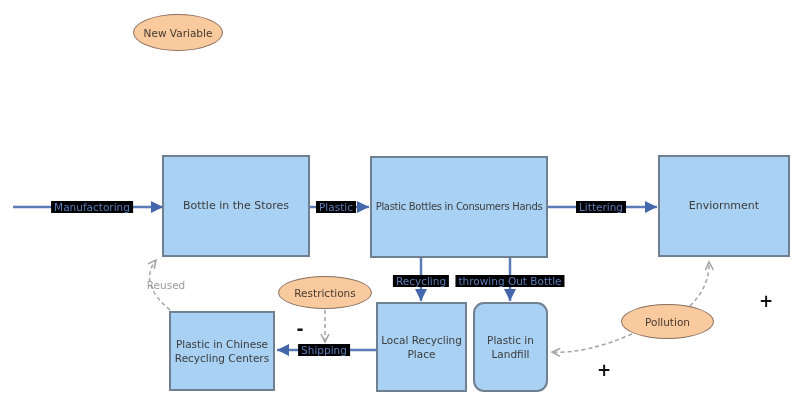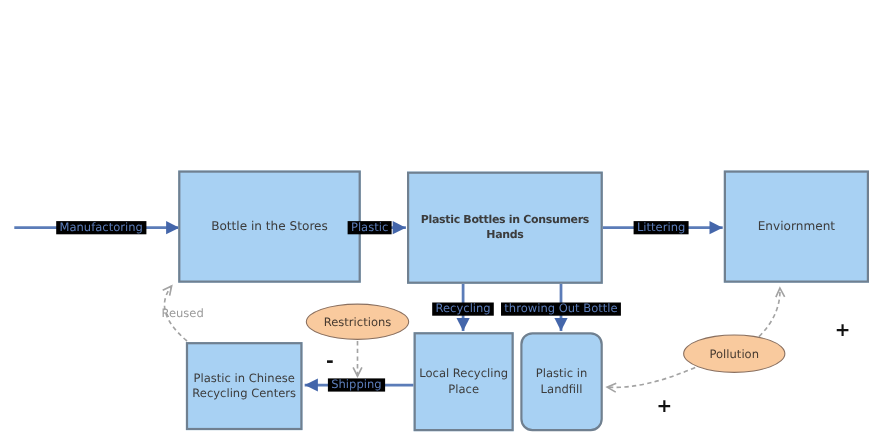--- a/index.html
+++ b/index.html
@@ -8,21 +8,21 @@
     font-family:"DejaVu Sans",sans-serif;overflow:hidden;
   }
   #connectors{position:absolute;left:0;top:0;width:800px;height:406px;}
   .stock{
     position:absolute;box-sizing:border-box;
     background:#A8D1F3;border:2px solid #708090;
     display:flex;align-items:center;justify-content:center;text-align:center;
     color:#3C3C3C;font-size:11px;line-height:1.35;white-space:pre-line;
   }
   .stock.small{font-size:10.5px;}
-  .stock.condensed{font-size:10px;letter-spacing:-0.3px;font-weight:bold;}
+  .stock.condensed{font-size:10px;letter-spacing:-0.3px;}
   .variable{
     position:absolute;box-sizing:border-box;
     background:#F9CA9E;border:1.5px solid #8A7060;border-radius:50%;
     display:flex;align-items:center;justify-content:center;text-align:center;
     color:#463A30;font-size:10.5px;
   }
   .flow-label{
     position:absolute;transform:translate(-50%,-50%);
     background:#000000;padding:0 3px;white-space:nowrap;
     color:#5B7CB8;font-size:10.5px;
@@ -57,30 +57,31 @@
     <path d="M421,258 L421,301" stroke="#5B7CB8" stroke-width="2.5" fill="none" marker-end="url(#mh-blue)"></path>
     <path d="M510,258 L510,301" stroke="#5B7CB8" stroke-width="2.5" fill="none" marker-end="url(#mh-blue)"></path>
     <path d="M376,350 L277,350" stroke="#5B7CB8" stroke-width="2.5" fill="none" marker-end="url(#mh-blue)"></path>
 
     <path d="M170,310 Q138,283 156,260" stroke="#A3A3A3" stroke-width="1.5" fill="none" stroke-dasharray="4 3" marker-end="url(#mh-gray)"></path>
     <path d="M325,310 L325,342" stroke="#A3A3A3" stroke-width="1.5" fill="none" stroke-dasharray="4 3" marker-end="url(#mh-gray)"></path>
     <path d="M632,334 Q586,354 552,352" stroke="#A3A3A3" stroke-width="1.5" fill="none" stroke-dasharray="4 3" marker-end="url(#mh-gray)"></path>
     <path d="M690,306 Q710,286 709,262" stroke="#A3A3A3" stroke-width="1.5" fill="none" stroke-dasharray="4 3" marker-end="url(#mh-gray)"></path>
   </svg>
 
-  <div class="stock" style="left:162px;top:155px;width:166px;height:102px;">Bottle in the Stores</div>
+  <div class="stock" style="left:162px;top:155px;width:148px;height:102px;">Bottle in the Stores</div>
   <div class="stock condensed" style="left:370px;top:156px;width:178px;height:102px;">Plastic Bottles in Consumers Hands</div>
   <div class="stock" style="left:658px;top:155px;width:132px;height:102px;">Enviornment</div>
   <div class="stock small" style="left:169px;top:311px;width:106px;height:80px;">Plastic in Chinese
 Recycling Centers</div>
   <div class="stock small" style="left:376px;top:302px;width:91px;height:90px;">Local Recycling
 Place</div>
   <div class="stock small" style="left:473px;top:302px;width:75px;height:90px;border-radius:11px;">Plastic in
 Landfill</div>
 
+  <div class="variable" style="left:133px;top:14px;width:90px;height:37px;">New Variable</div>
   <div class="variable" style="left:278px;top:276px;width:94px;height:33px;">Restrictions</div>
   <div class="variable" style="left:621px;top:304px;width:93px;height:35px;">Pollution</div>
 
   <span class="flow-label" style="left:92px;top:207px;">Manufactoring</span>
   <span class="flow-label" style="left:336px;top:207px;">Plastic</span>
   <span class="flow-label" style="left:601px;top:207px;">Littering</span>
   <span class="flow-label" style="left:421px;top:281px;">Recycling</span>
   <span class="flow-label" style="left:510px;top:281px;">throwing Out Bottle</span>
   <span class="flow-label" style="left:324px;top:350px;">Shipping</span>
 

